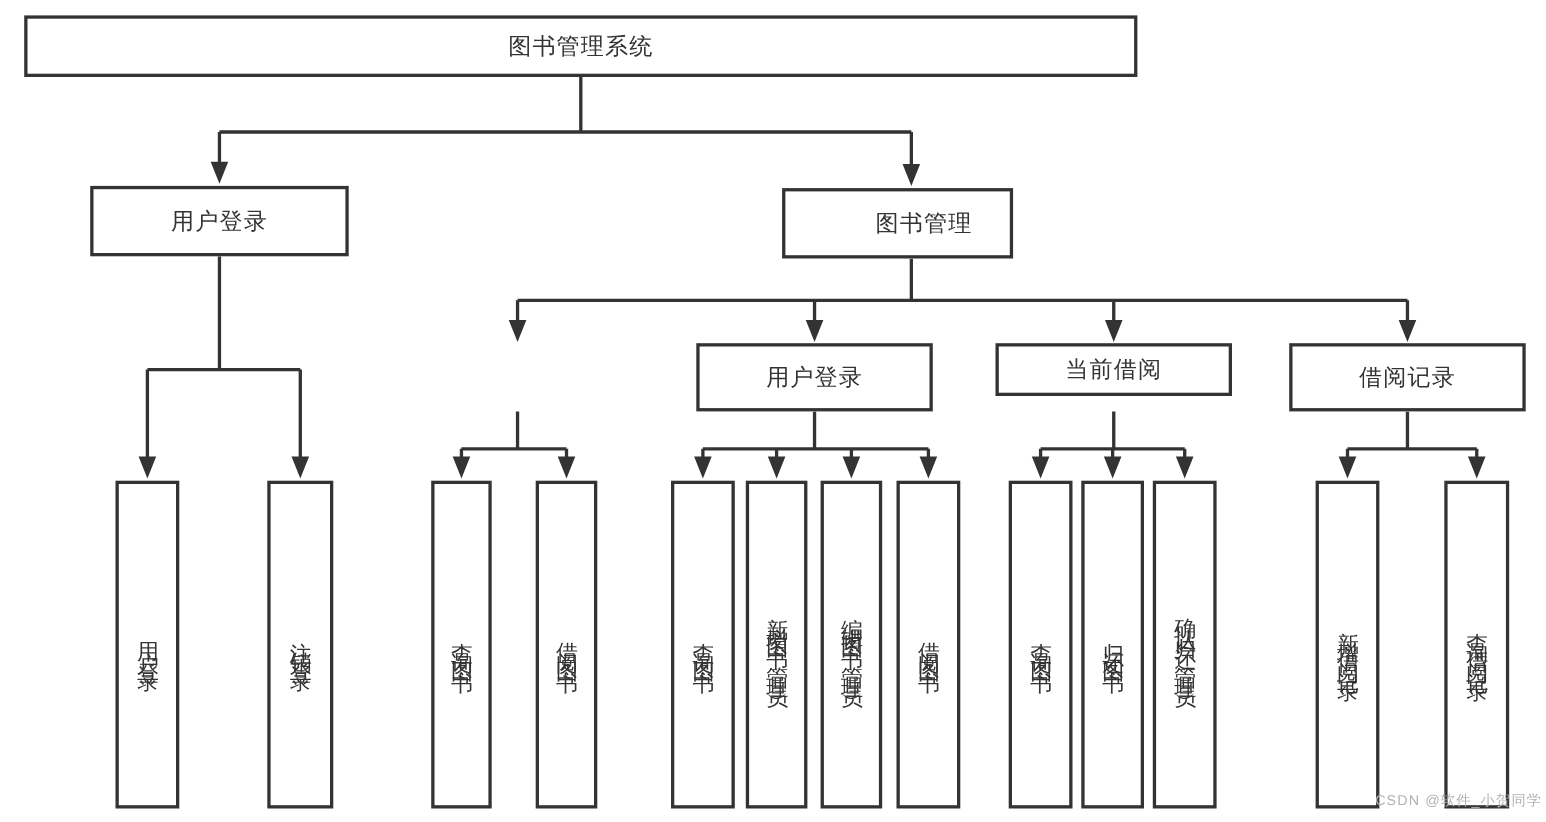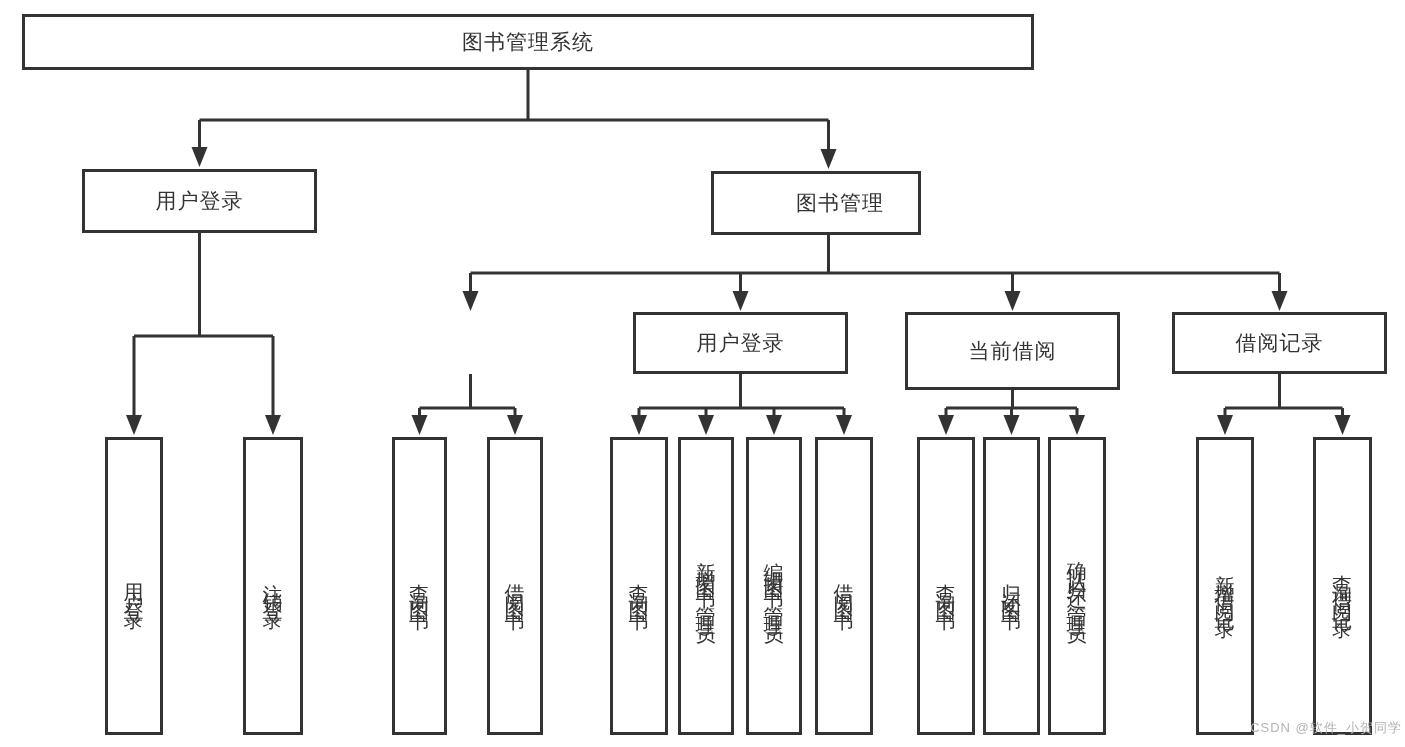--- a/index.html
+++ b/index.html
@@ -102,21 +102,21 @@
   <div class="node h-node" style="left:82px; top:169px; width:235px; height:64px;">
     <span>用户登录</span>
   </div>
   <div class="node h-node" style="left:711px; top:171px; width:210px; height:64px;padding-left:48px;">
     <span>图书管理</span>
   </div>
 
   <div class="node h-node" style="left:633px; top:312px; width:215px; height:62px;">
     <span>用户登录</span>
   </div>
-  <div class="node h-node" style="left:905px; top:312px; width:215px; height:78px;">
+  <div class="node h-node" style="left:905px; top:312px; width:215px; height:48px;">
     <span>当前借阅</span>
   </div>
   <div class="node h-node" style="left:1172px; top:312px; width:215px; height:62px;text-align:right;">
     <span>借阅记录</span>
   </div>
 
   <div class="node leaf" style="left:105px; width:58px;">
     <span class="v-text">用户登录</span>
   </div>
   <div class="node leaf" style="left:243px; width:60px;">

